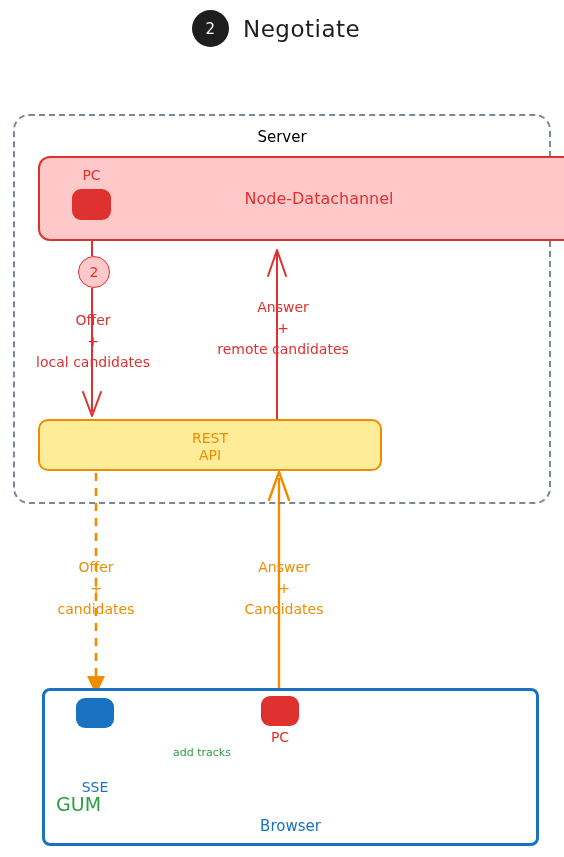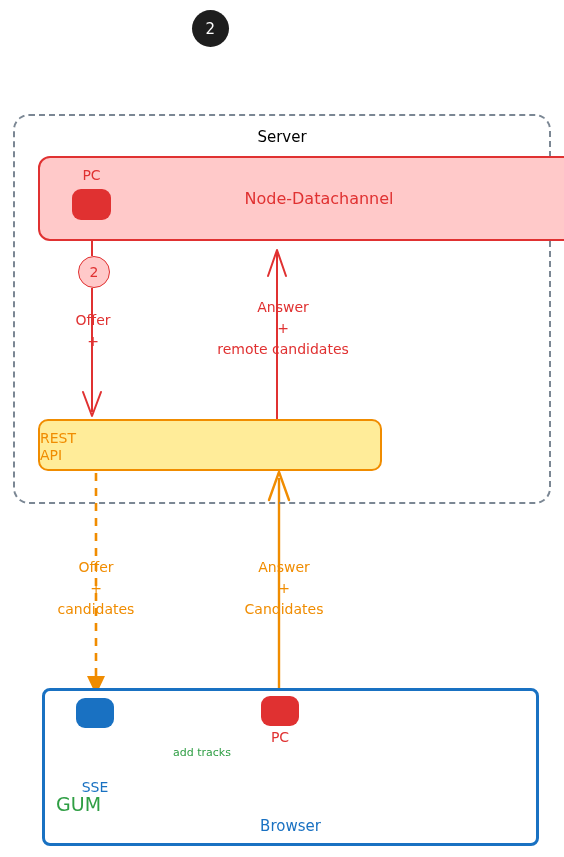--- a/index.html
+++ b/index.html
@@ -121,20 +121,21 @@
     height: 52px;
     background: #ffec99;
     border: 2.5px solid #f08c00;
     border-radius: 10px;
     box-sizing: border-box;
   }
   .rest-label {
     position: absolute;
     left: 0; right: 0;
     top: 9px;
+    text-align: center;
     color: #f08c00;
     font-size: 14px;
     line-height: 17px;
   }
 
   
   .browser-box {
     position: absolute;
     left: 42px;
     top: 688px;
@@ -271,37 +272,39 @@
     <path d="M 269 500 L 279 472 L 289 500" fill="none" stroke="#f08c00" stroke-width="2.4" stroke-linecap="round" stroke-linejoin="round"></path>
 
     <line x1="172" y1="790" x2="259" y2="722" stroke="#2f9e44" stroke-width="2"></line>
     <path d="M 236 724 L 261 720 L 249 742" fill="none" stroke="#2f9e44" stroke-width="2" stroke-linecap="round" stroke-linejoin="round"></path>
 
     <polygon points="119,772 182,803 119,834 56,803" fill="#b2f2bb" stroke="#2f9e44" stroke-width="2" stroke-dasharray="9 6"></polygon>
   </svg>
 
   <div class="title-row">
     <div class="step-badge">2</div>
+    <div class="title-text">Negotiate</div>
   </div>
 
   <div class="server-box">
     <div class="server-label">Server</div>
   </div>
 
   <div class="nodedc-box">
     <div class="nodedc-label">Node-Datachannel</div>
   </div>
   <div class="pc-server-label">PC</div>
   <div class="pc-server-chip"></div>
 
   <div class="step-circle">2</div>
 
   <div class="conn-label conn-red lbl-offer-local">
     <div>Offer</div>
     <div>+</div>
+    <div>local candidates</div>
   </div>
   <div class="conn-label conn-red lbl-answer-remote">
     <div>Answer</div>
     <div>+</div>
     <div>remote candidates</div>
   </div>
 
   <div class="rest-box">
     <div class="rest-label">
       <div>REST</div>

